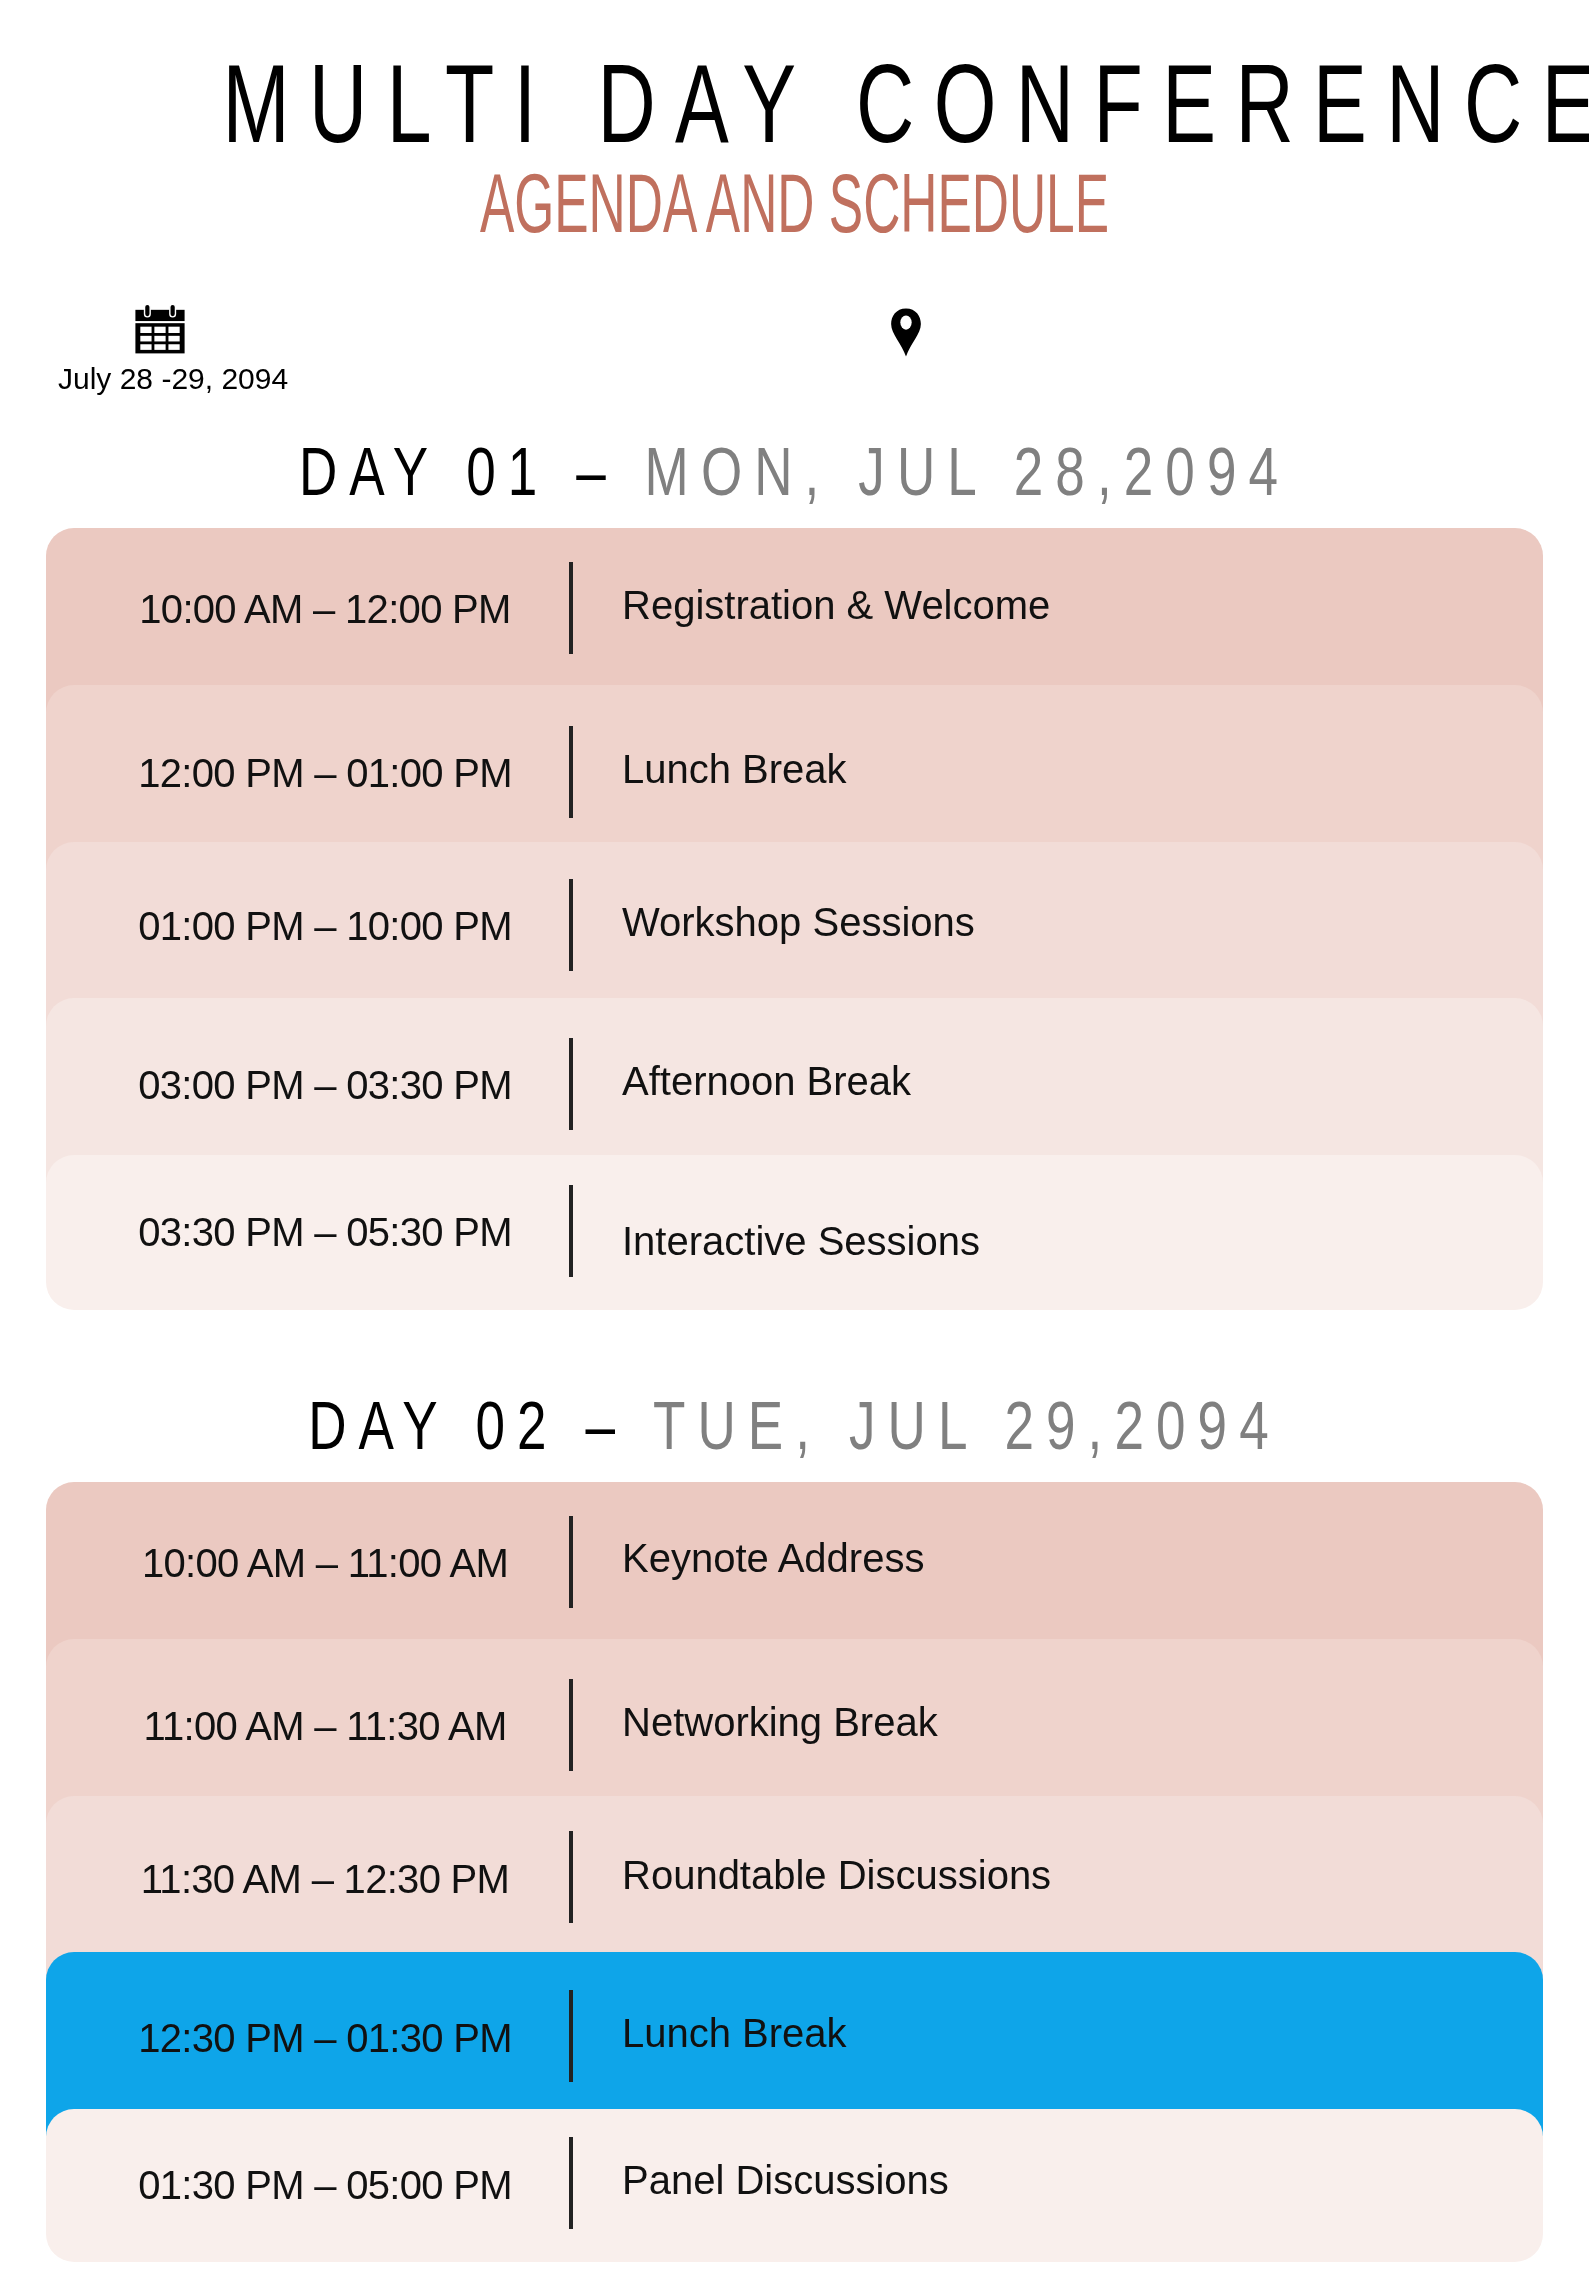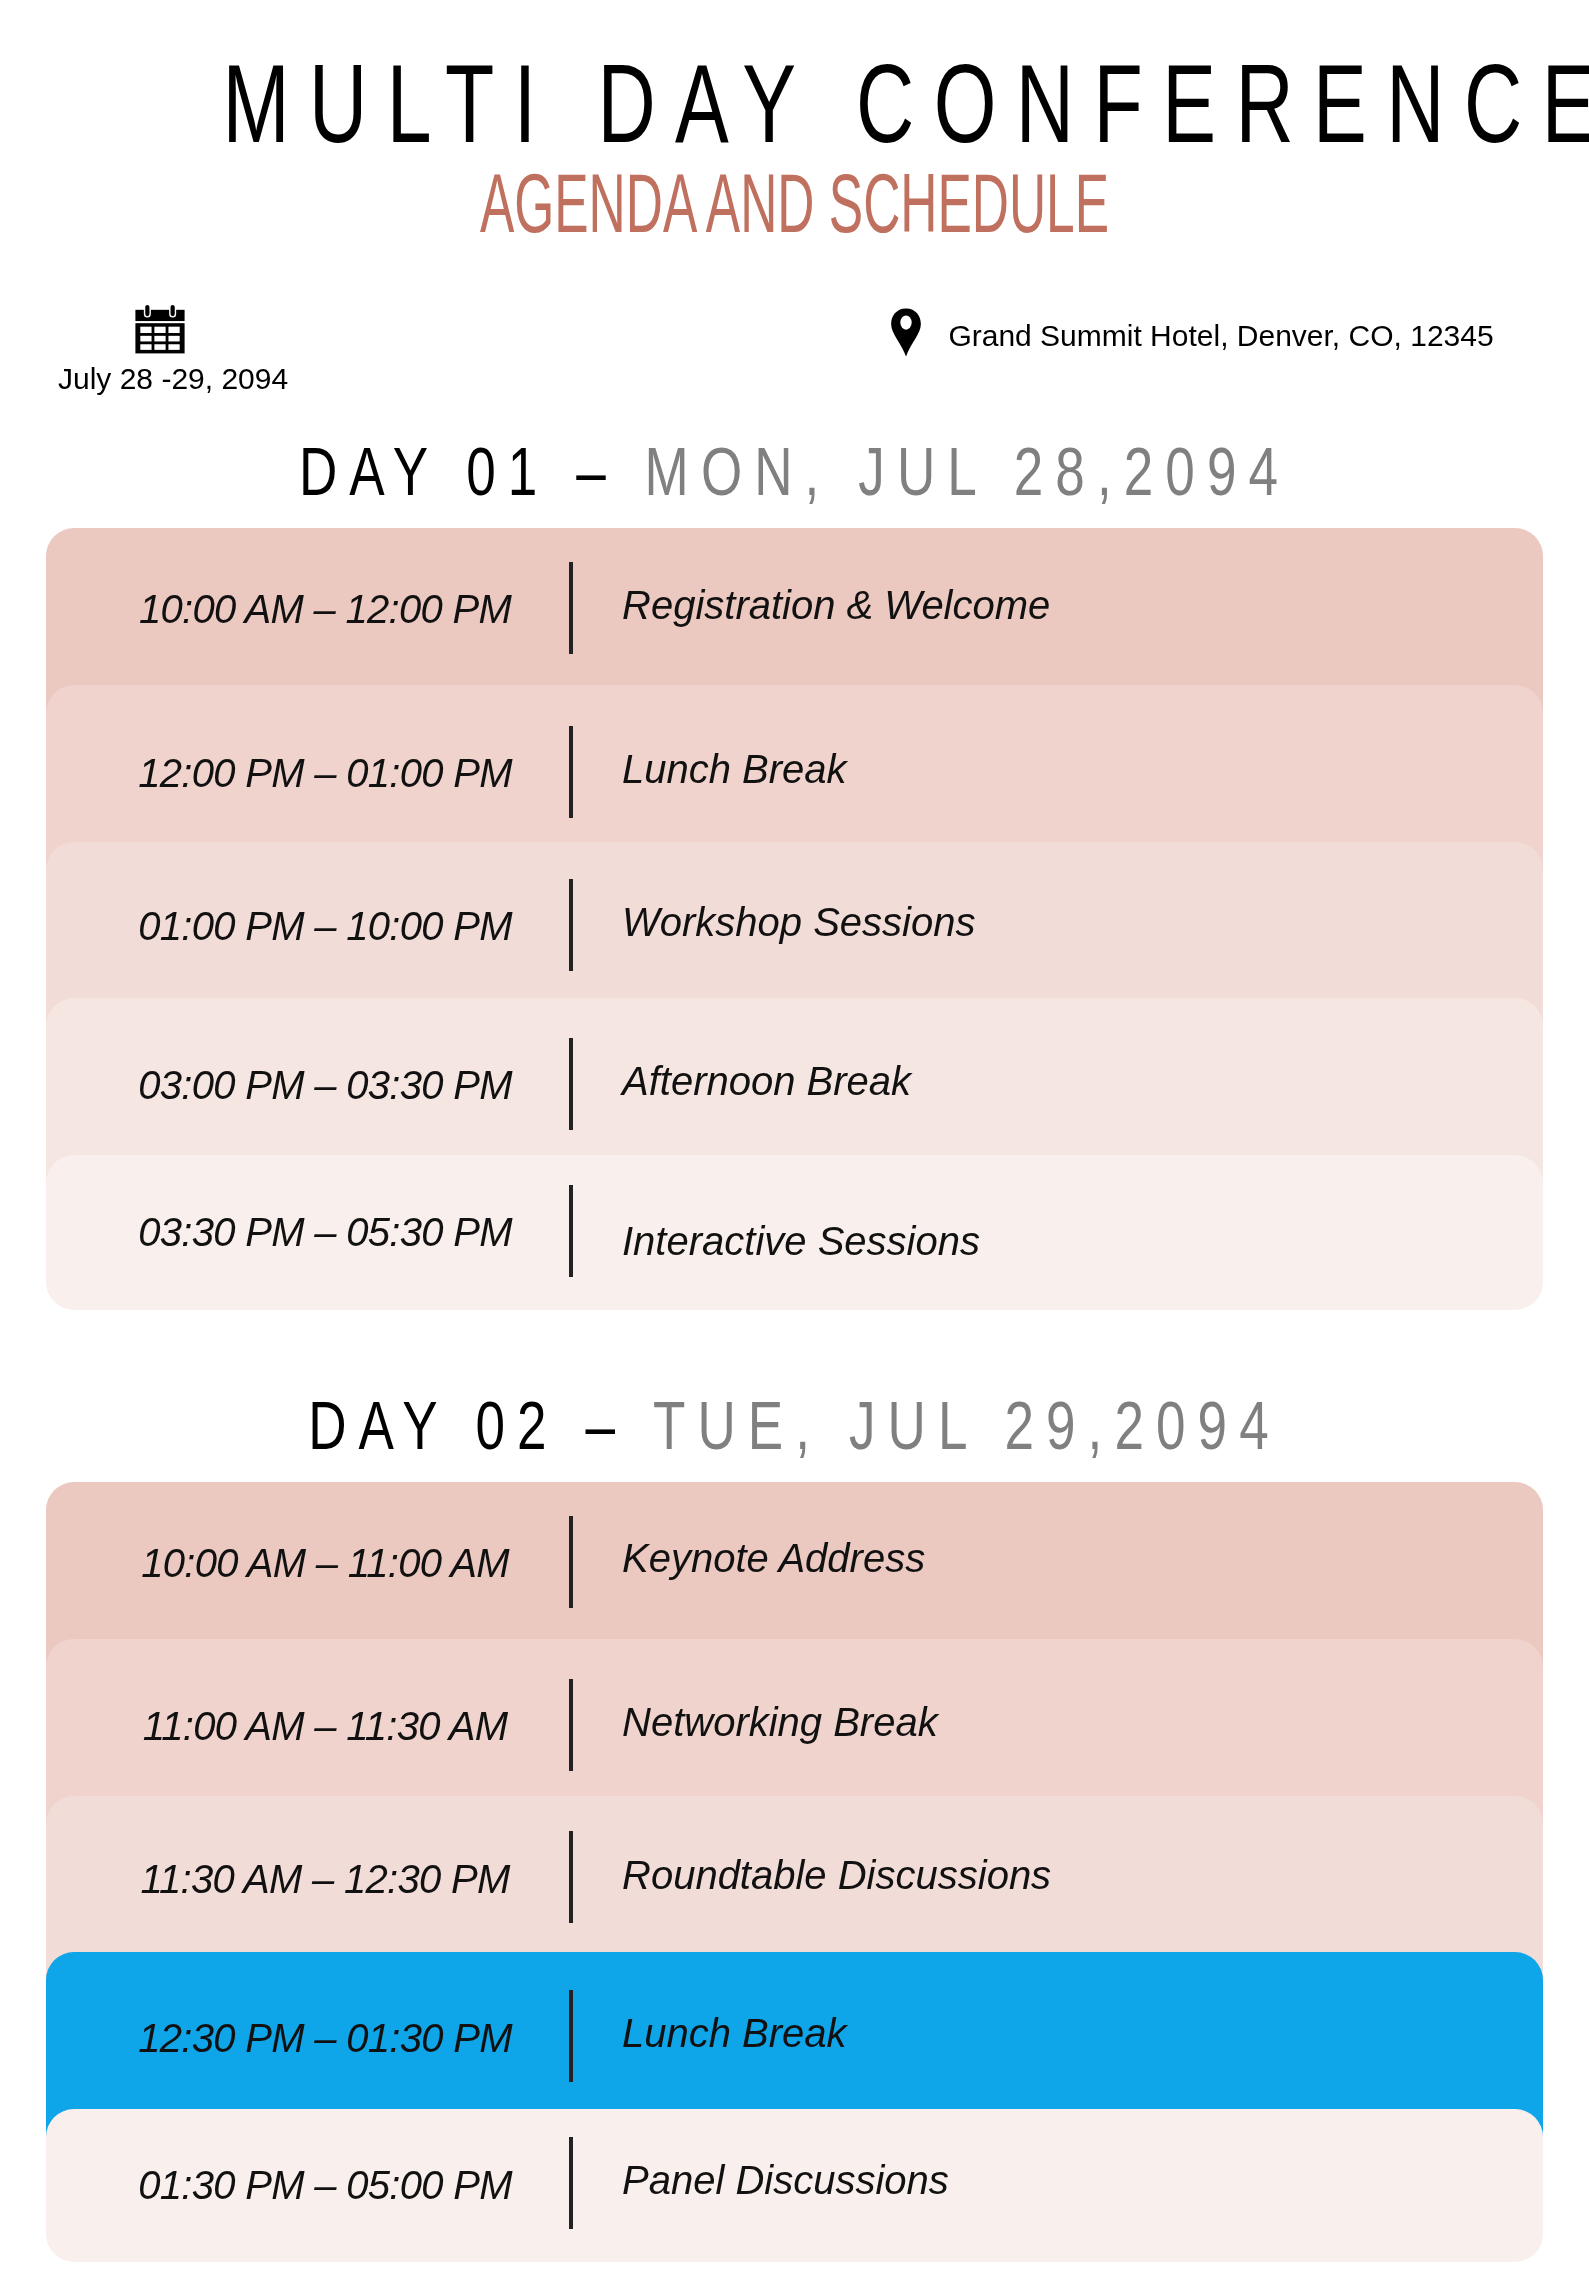--- a/index.html
+++ b/index.html
@@ -6,21 +6,21 @@
   body { width:1589px; height:2295px; position:relative; overflow:hidden; font-family:"Liberation Sans", sans-serif; color:#000; }
   .title { position:absolute; left:0; width:1589px; top:44px; text-align:center; font-family:"Liberation Sans", sans-serif; font-size:112px; line-height:120px; letter-spacing:27px; transform:scaleX(0.72); transform-origin:center; font-weight:400; color:#000; white-space:nowrap; }
   .subtitle { position:absolute; left:0; width:1589px; top:161px; text-align:center; font-size:83px; line-height:85px; color:#c0705e; transform:scaleX(0.62); transform-origin:center; white-space:nowrap; }
   .info { position:absolute; top:304px; height:64px; display:flex; align-items:center; font-size:30px; color:#000; }
   .info.left { left:58px;flex-direction:column; }
   .info.right { left:889px; }
   .info .ic { display:inline-block; margin-right:25.4px; }
   .dayhead { position:absolute; left:0; width:1589px; text-align:center; font-size:68px; line-height:71px; letter-spacing:15.5px; white-space:nowrap; transform:scaleX(0.78); transform-origin:center; }
   .dayhead .lbl { color:#000; }
   .dayhead .date { color:#808080; }
-  .card { position:absolute; left:46px; width:1497px;font-style:italic; }
+  .card { position:absolute; left:46px; width:1497px; }
   .row { position:absolute; left:0; width:1497px; border-radius:28px 28px 0 0; }
   .row.last { border-radius:28px; }
   .row .time { position:absolute; left:0; width:558px; text-align:center; font-size:40px; letter-spacing:-0.7px; color:#111; }
   .row .bar { position:absolute; left:523px; width:3.5px; background:#222; }
   .row .ev { position:absolute; left:576px; font-size:40px; color:#111; white-space:nowrap; }
 </style>
 </head>
 <body>
 
 <div class="title">MULTI DAY CONFERENCE</div>
@@ -49,21 +49,20 @@
   <span>July 28 -29, 2094</span>
 </div>
 
 <div class="info right">
   <span class="ic">
     <svg width="34" height="51" viewBox="0 0 48 72">
       <path d="M24 2 C10 2 3 13 3 24 C3 38 18 52 24 70 C30 52 45 38 45 24 C45 13 38 2 24 2 Z" fill="#000"></path>
       <ellipse cx="24" cy="22" rx="8" ry="10" fill="#fff"></ellipse>
     </svg>
   </span>
-  <span>Grand Summit Hotel, Denver, CO, 12345</span>
 </div>
 
 <div class="dayhead" style="top:436px;">
   <span class="lbl">DAY 01 – </span><span class="date">MON, JUL 28,2094</span>
 </div>
 
 <div class="card" style="top:528px; height:782px;">
   <div class="row" style="top:0; height:184px; background:#ebc9c1;">
     <div class="time" style="top:59px;">10:00 AM – 12:00 PM</div>
     <div class="bar" style="top:34px; height:92px;"></div>

